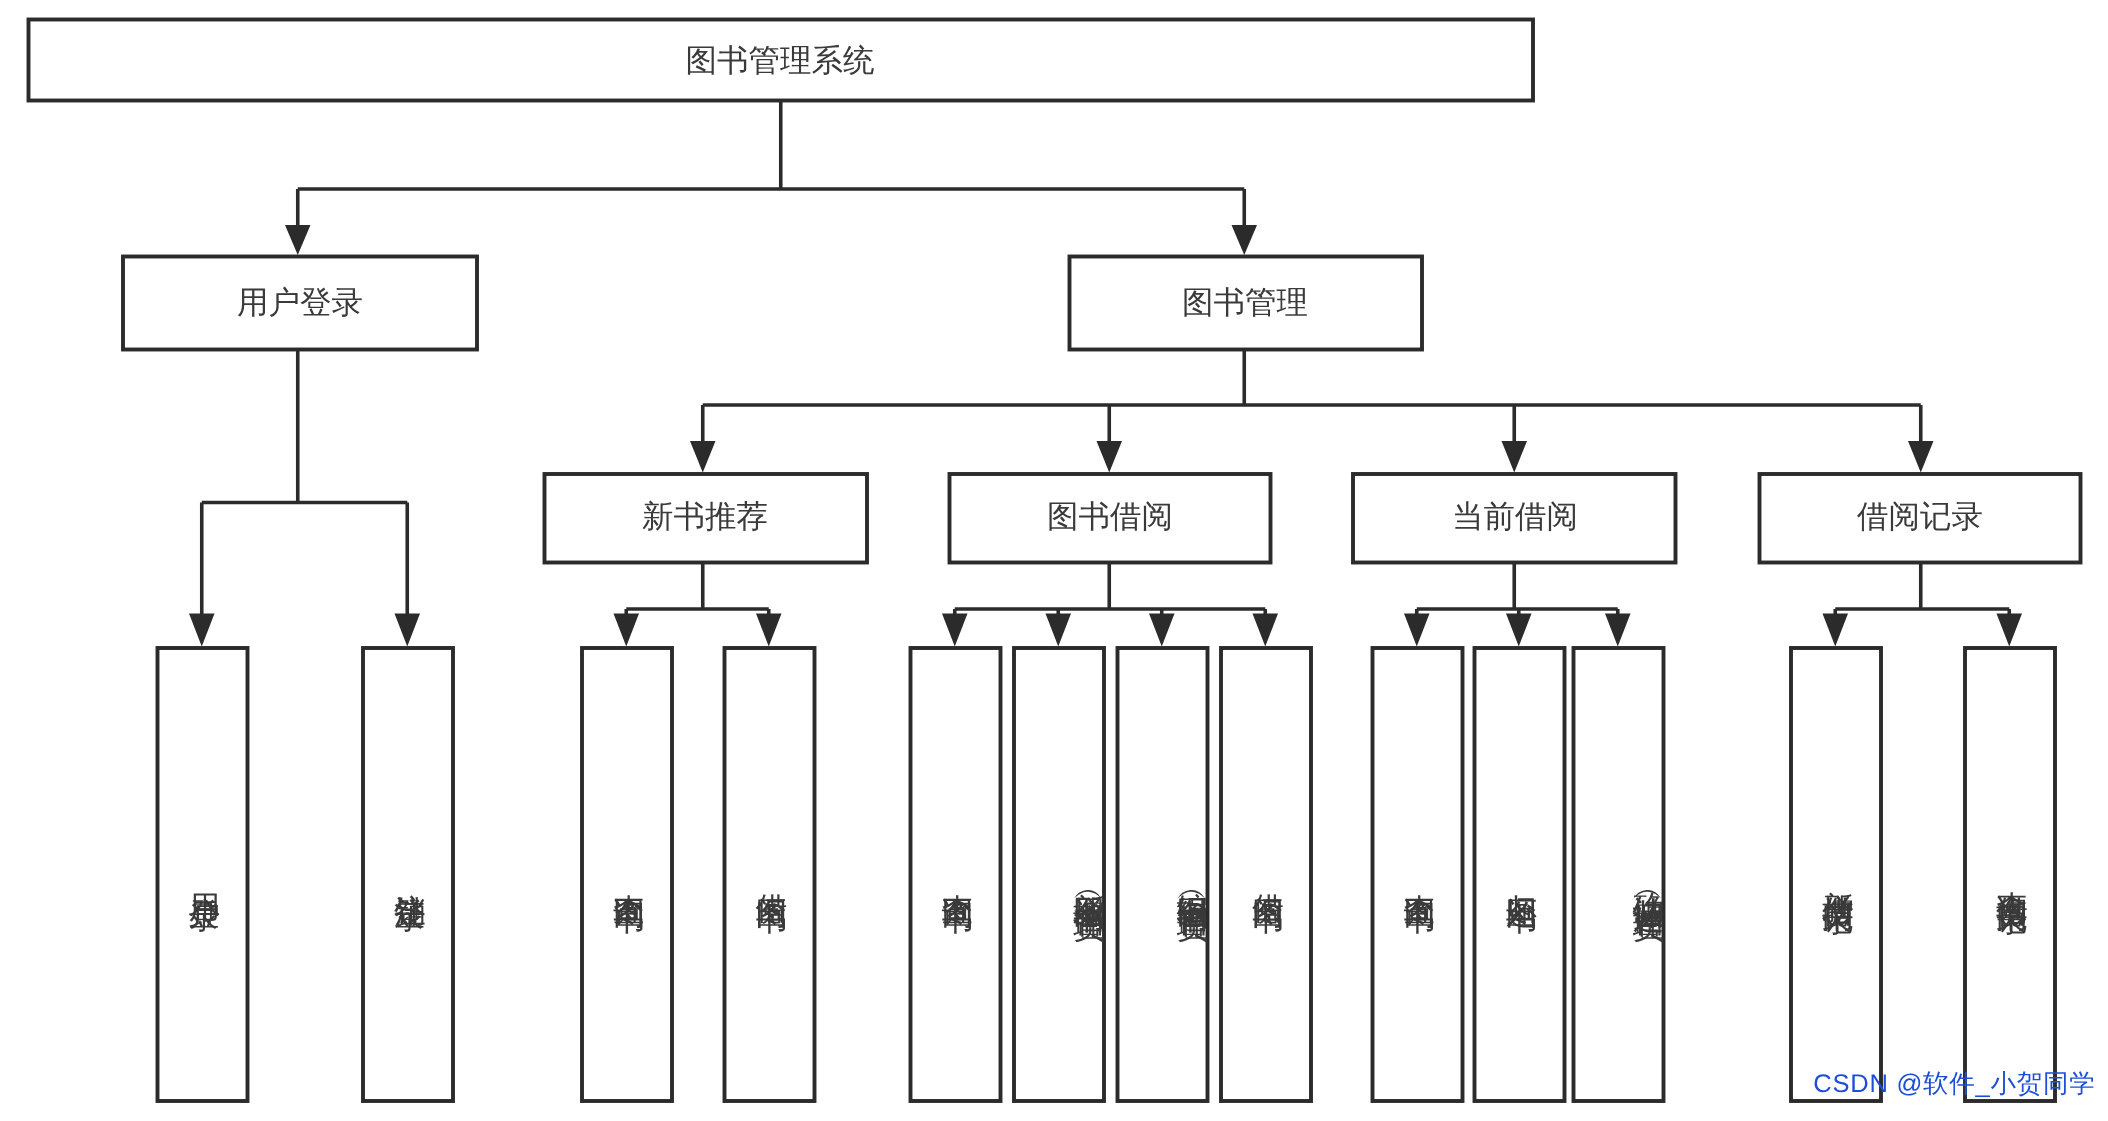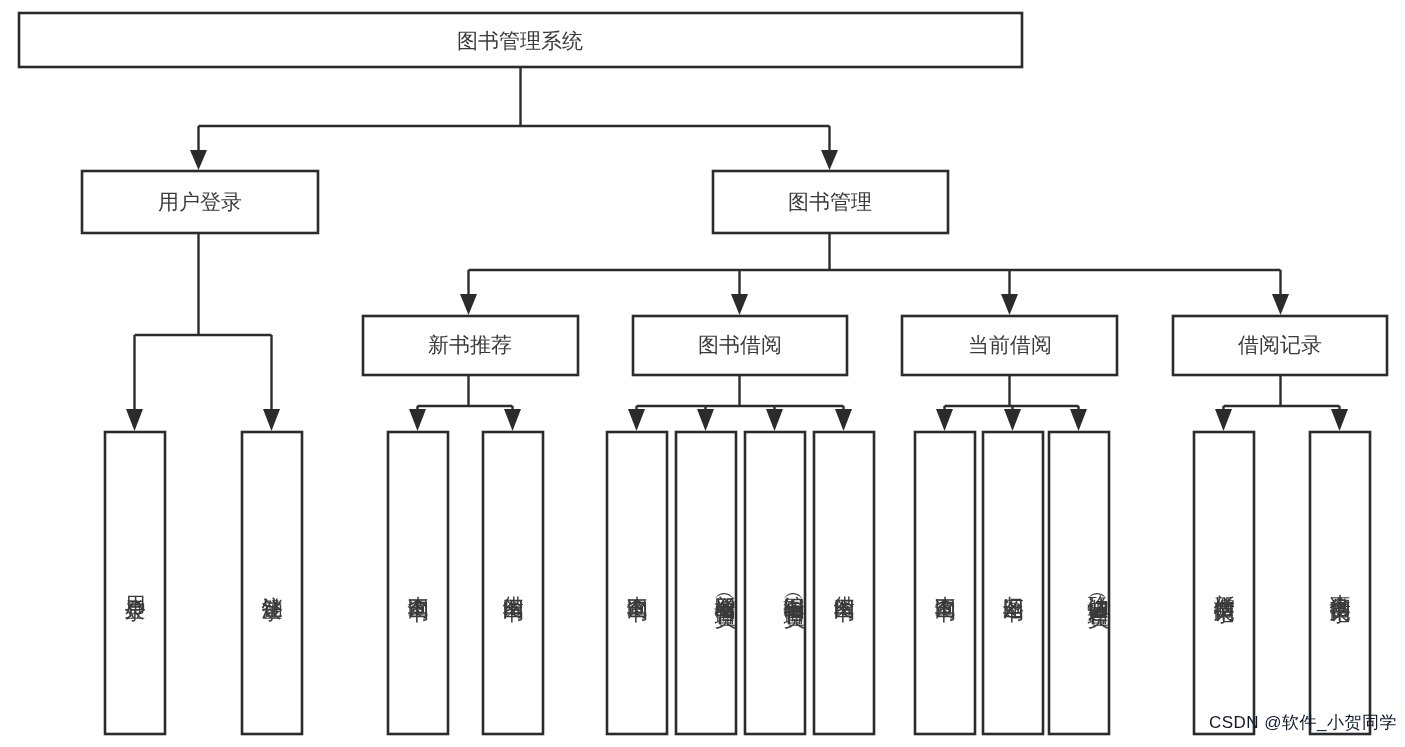--- a/index.html
+++ b/index.html
@@ -65,21 +65,21 @@
   }
   .leaf-label-wrap.centered {
     align-items: center;
   }
   .watermark {
     position: absolute;
     right: 8px;
     bottom: 4px;
     font-family: "Liberation Sans", "DejaVu Sans", sans-serif;
     font-size: 17px;
-    color: #0f172a;
+    color: #1d4ed8;
     letter-spacing: 0.5px;
     white-space: nowrap;
   }
 </style>
 </head>
 <body>
 
 <div id="diagram-root">
 
   <svg class="diagram-canvas" viewBox="0 0 1405 747">

